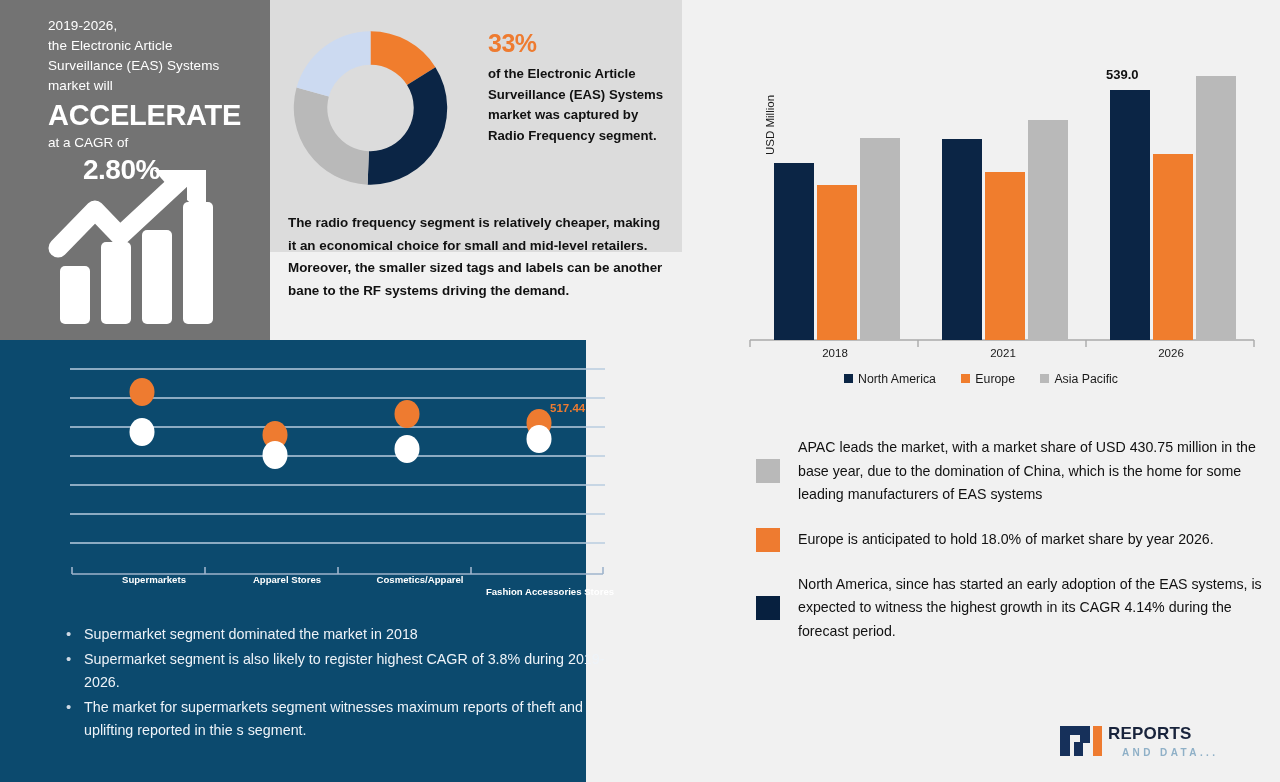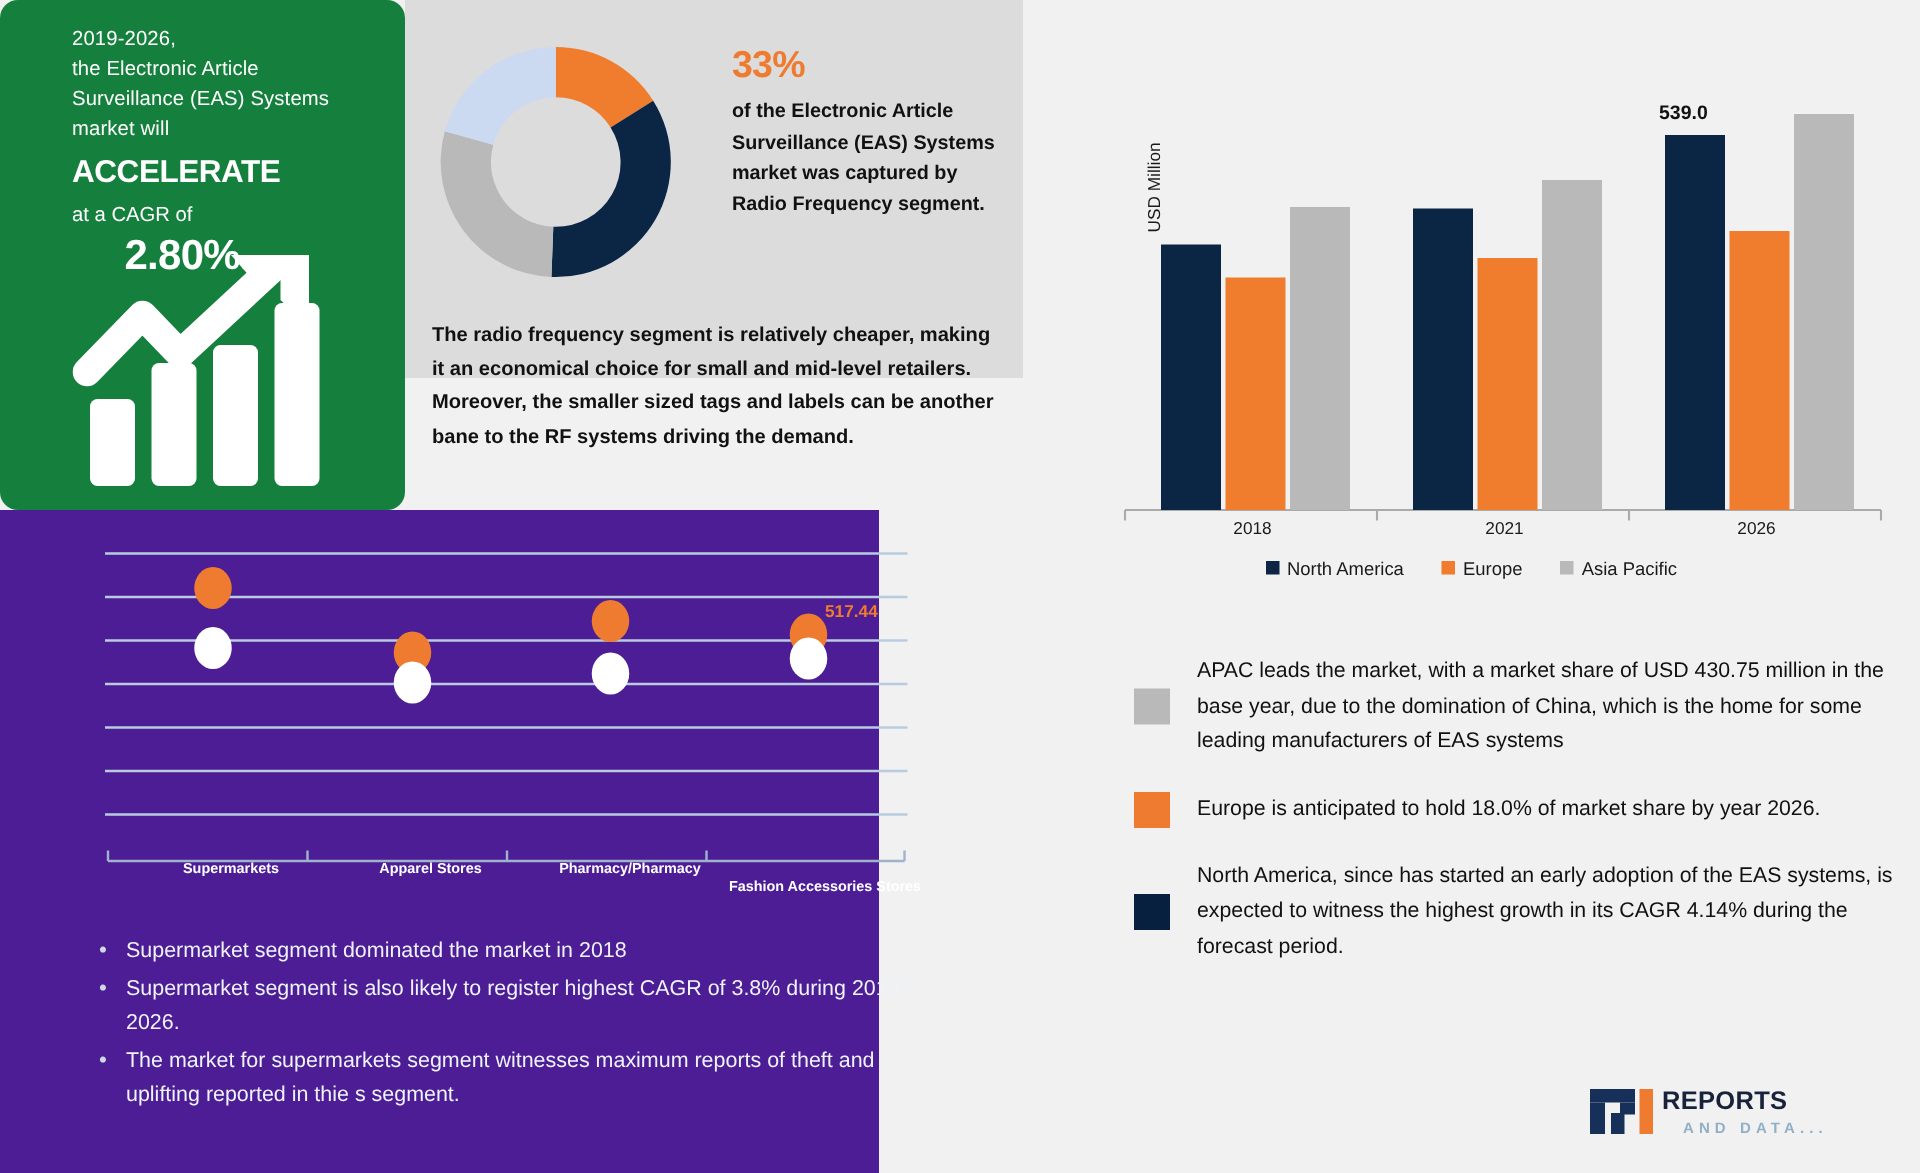--- a/index.html
+++ b/index.html
@@ -8,31 +8,30 @@
     font-family:"Liberation Sans", sans-serif;
     background:#f1f1f1;
     overflow:hidden;
     position:relative;
   }
   .canvas{position:absolute;left:0;top:0;width:1280px;height:782px;}
 
   
   .orange-panel{
     position:absolute;left:0;top:0;width:270px;height:340px;
-    background:#15803d;
+    background:#737373;
     overflow:hidden;
-    border-radius:12px;
   }
   .op-text{
     position:absolute;left:48px;top:16px;width:210px;
     color:#ffffff;
   }
   .op-line{font-size:13.5px;line-height:20px;font-weight:400;letter-spacing:.1px;}
   .op-accel{
-    font-size:21px;font-weight:700;line-height:34px;letter-spacing:-0.3px;
+    font-size:29px;font-weight:700;line-height:34px;letter-spacing:-0.3px;
     margin-top:2px;
   }
   .op-cagr{font-size:13.5px;line-height:22px;}
   .op-pct{font-size:28px;font-weight:700;line-height:32px;letter-spacing:-0.5px;margin-left:35px;}
   .growth-icon{position:absolute;left:48px;top:170px;width:185px;height:160px;}
 
   
   .grey-panel{
     position:absolute;left:270px;top:0;width:412px;height:252px;
     background:#dcdcdc;
@@ -46,21 +45,21 @@
     color:#111;font-size:13.2px;font-weight:700;line-height:20.5px;margin-top:6px;
   }
   .grey-para{
     position:absolute;left:18px;top:212px;width:382px;
     color:#111;font-size:13.4px;font-weight:700;line-height:22.5px;
   }
 
   
   .navy-panel{
     position:absolute;left:0;top:340px;width:586px;height:442px;
-    background:#4c1d95;
+    background:#0c4a6e;
   }
   .dot-chart{position:absolute;left:60px;top:22px;width:560px;height:230px;}
   .dot-legend{
     position:absolute;left:0;top:264px;width:620px;
     text-align:center;color:#fff;font-size:11px;font-weight:700;
   }
   .dot-legend .lg{display:inline-block;margin:0 9px;}
   .dot-legend .sw{
     display:inline-block;width:9px;height:9px;border-radius:50%;
     vertical-align:-1px;margin-right:4px;
@@ -181,21 +180,21 @@
         <ellipse cx="347" cy="87" rx="12.5" ry="14" fill="#ffffff"></ellipse>
         <ellipse cx="479" cy="61" rx="12.5" ry="14" fill="#ee7b30"></ellipse>
         <ellipse cx="479" cy="77" rx="12.5" ry="14" fill="#ffffff"></ellipse>
       </svg>
       
       <div style="position:absolute;left:490px;top:40px;color:#ee7b30;font-size:11.5px;font-weight:700;">517.44</div>
       
       <div style="position:absolute;left:12px;top:212px;width:533px;">
         <span style="position:absolute;left:17px;width:130px;text-align:center;color:#fff;font-size:9.6px;font-weight:700;">Supermarkets</span>
         <span style="position:absolute;left:150px;width:130px;text-align:center;color:#fff;font-size:9.6px;font-weight:700;">Apparel Stores</span>
-        <span style="position:absolute;left:282px;width:132px;text-align:center;color:#fff;font-size:9.6px;font-weight:700;">Pharmacy/Pharmacy</span>
+        <span style="position:absolute;left:282px;width:132px;text-align:center;color:#fff;font-size:9.6px;font-weight:700;">Cosmetics/Apparel</span>
         <span style="position:absolute;left:408px;width:140px;text-align:center;color:#fff;font-size:9.6px;font-weight:700;margin-top:12px;">Fashion Accessories Stores</span>
       </div>
     </div>
 
 
     <div class="navy-bullets">
       <div class="bl">Supermarket segment dominated the market in 2018</div>
       <div class="bl">Supermarket segment is also likely to register highest CAGR of 3.8% during 2019-2026.</div>
       <div class="bl">The market for supermarkets segment witnesses maximum reports of theft and uplifting reported in thie s segment.</div>
     </div>

